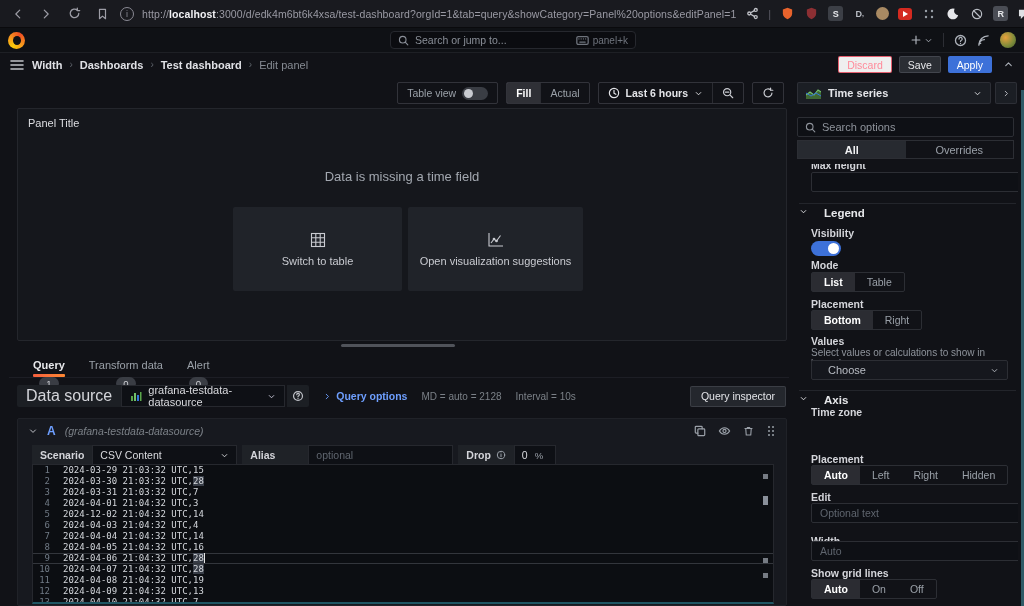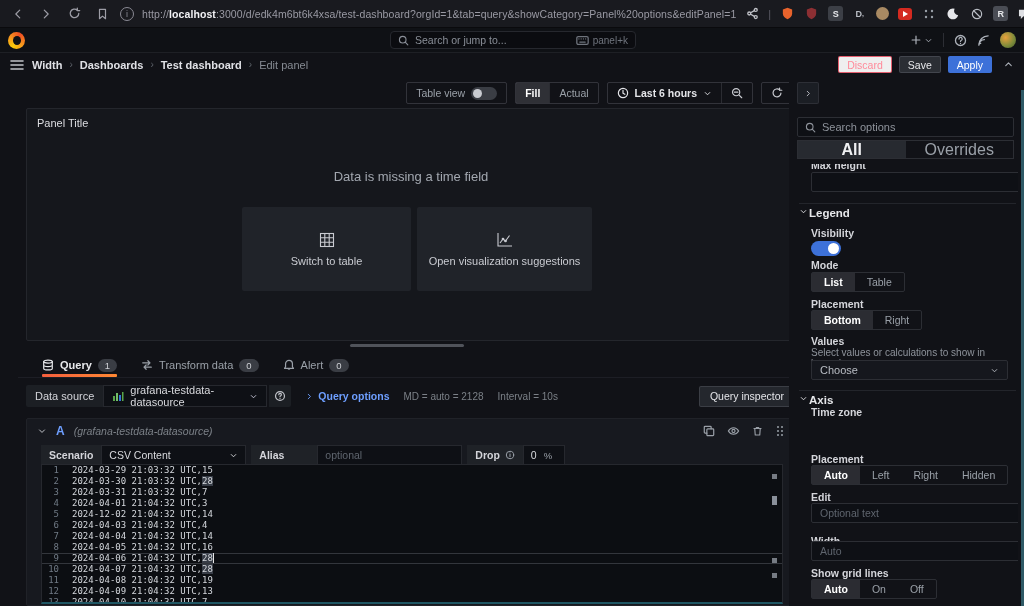--- a/index.html
+++ b/index.html
@@ -39,21 +39,21 @@
   .crumb.muted { color:#868b93; font-weight:400; }
   .crumb-sep { color:#5c6168; font-size:10px; }
   .crumb-actions { margin-left:auto; display:flex; align-items:center; gap:7px; }
   .btn { height:17px; padding:0 8px; border-radius:2px; font-size:10.5px; display:flex; align-items:center; border:1px solid transparent; }
   .btn-discard { border-color:rgba(224,47,68,.75); color:#ff8a9a; }
   .btn-save { background:#2b2e34; border-color:rgba(204,204,220,.15); color:#e8e9ec; }
   .btn-apply { background:#3d71d9; color:#fff; }
   .collapse-up { color:#adb2ba; margin-left:4px; }
 
   
-  .main-left { position:absolute; top:76px; left:18px; width:788px; bottom:0; border-right:1px solid #1f2126; }
+  .main-left { position:absolute; top:76px; left:9px; width:788px; bottom:0; border-right:1px solid #1f2126; }
   .sidebar { position:absolute; top:76px; left:789px; right:0; bottom:0; background:#111217; }
 
   
   .panel-toolbar { position:absolute; top:6px; right:12px; display:flex; gap:8px; height:22px; }
   .tb-box { border:1px solid rgba(204,204,220,.18); border-radius:2px; display:flex; align-items:center; height:22px; color:#c9cbd1; font-size:10.5px; }
   .tb-box .seg { padding:0 9px; height:100%; display:flex; align-items:center; gap:6px; }
   .seg.sel { background:rgba(204,204,220,.16); color:#fff; font-weight:700; }
   .seg.dim { color:#9aa0a8; }
   .mini-toggle { width:26px; height:13px; border-radius:7px; background:#3a3d44; position:relative; }
   .mini-toggle .knob { position:absolute; left:2px; top:2px; width:9px; height:9px; border-radius:50%; background:#c9cbd1; }
@@ -65,28 +65,28 @@
   .panel-msg { position:absolute; top:60px; left:0; right:0; text-align:center; font-size:13px; color:#a3a8b0; }
   .pcard { position:absolute; top:98px; height:84px; background:#202329; border-radius:2px; display:flex; flex-direction:column; align-items:center; justify-content:center; gap:7px; color:#c9cbd1; font-size:11px; }
   .pcard.c1 { left:215px; width:169px; }
   .pcard.c2 { left:390px; width:175px; }
 
   
   .splitter { position:absolute; top:268px; left:332px; width:114px; height:3px; border-radius:2px; background:#50535a; }
 
   
   .qtabs { position:absolute; top:277px; left:0; right:0; height:25px; display:flex; align-items:center; gap:24px; padding:0 0 0 24px; border-bottom:1px solid rgba(204,204,220,.07); }
-  .qtab { display:flex; align-items:center; gap:6px; height:100%; color:#9aa0a8; font-size:11px; position:relative; }
+  .qtab { display:flex; align-items:center; gap:6px; height:100%; color:#9aa0a8; font-size:11px; position:relative;flex-direction:column; }
   .qtab.active { color:#e8e9ec; font-weight:600; }
   .qtab.active::after { content:""; position:absolute; left:0; right:0; bottom:0; height:3px; background:linear-gradient(90deg,#f55f3e,#ff8833); border-radius:1px; }
   .pill { background:#3a3d44; color:#cfd1d6; border-radius:8px; font-size:9.5px; padding:1px 7px; font-weight:400; }
 
   
   .ds-row { position:absolute; top:308px; left:8px; right:10px; height:24px; display:flex; align-items:center; }
-  .ds-label { background:#1c1f24; height:22px; display:flex; align-items:center; padding:0 9px; font-size:11px; color:#d4d5da; border-radius:2px 0 0 2px; }
+  .ds-label { background:#1c1f24; height:22px; display:flex; align-items:center; padding:0 9px; font-size:16px; color:#d4d5da; border-radius:2px 0 0 2px; }
   .ds-select { background:#0e1015; border:1px solid #26282e; height:22px; width:164px; display:flex; align-items:center; gap:6px; padding:0 8px; }
   .ds-help { background:#1c1f24; width:22px; height:22px; display:flex; align-items:center; justify-content:center; margin-left:2px; border-radius:0 2px 2px 0; color:#c0c2c8; }
   .qo-link { display:flex; align-items:center; gap:4px; color:#6e9fff; font-weight:600; margin-left:14px; font-size:10.5px; }
   .qo-meta { color:#7b8087; font-size:10px; margin-left:14px; }
   .inspector-btn { margin-left:auto; background:#24272d; border:1px solid rgba(204,204,220,.14); border-radius:2px; height:21px; display:flex; align-items:center; padding:0 10px; color:#e4e5e9; font-size:10.5px; }
 
   
   .query-card { position:absolute; top:342px; left:8px; width:770px; bottom:0; background:#17191f; border:1px solid #202228; border-radius:2px; }
   .qc-head { height:24px; display:flex; align-items:center; gap:9px; padding:0 10px; }
   .qc-head .refid { color:#6e9fff; font-weight:700; font-size:12px; }
@@ -110,33 +110,33 @@
   .code-line.cursor .caret { display:inline-block; }
   .oruler { position:absolute; right:5px; top:0; width:5px; }
   .omark { position:absolute; width:5px; height:5px; background:#767b83; right:0; }
 
   
   .viz-row { position:absolute; top:6px; left:8px; right:7px; height:22px; display:flex; gap:4px; }
   .viz-select { flex:1; background:#1b1e24; border:1px solid rgba(204,204,220,.1); border-radius:2px; display:flex; align-items:center; gap:7px; padding:0 8px; color:#e4e5e9; font-weight:600; font-size:11px; }
   .viz-expand { width:22px; background:#1b1e24; border:1px solid rgba(204,204,220,.1); border-radius:2px; display:flex; align-items:center; justify-content:center; color:#c0c2c8; }
   .opt-search { position:absolute; top:41px; left:8px; right:10px; height:20px; background:#0e1015; border:1px solid #2c2e34; border-radius:2px; display:flex; align-items:center; gap:6px; padding:0 7px; color:#8e939b; }
   .opt-tabs { position:absolute; top:64px; left:8px; right:10px; height:19px; display:flex; border:1px solid #2c2e34; }
-  .opt-tab { flex:1; display:flex; align-items:center; justify-content:center; font-size:16px; color:#9aa0a8; }
+  .opt-tab { flex:1; display:flex; align-items:center; justify-content:center; font-size:11px; color:#9aa0a8; }
   .opt-tab.sel { background:#272a30; color:#f0f1f3; font-weight:600; }
 
   .opt-scroll { position:absolute; top:88px; left:10px; right:6px; bottom:0; overflow:hidden; }
   .abs { position:absolute; left:12px; right:10px; }
   .f-label { font-size:10.5px; font-weight:700; color:#d4d5da; }
   .f-desc { font-size:10px; color:#8e939b; }
   .ginput { height:20px; width:100%; background:#0e1015; border:1px solid #2c2e34; border-radius:2px; color:#ccccdc; font-size:10.5px; padding:0 8px; font-family:"Liberation Sans",sans-serif; }
   .ginput::placeholder { color:#5f656e; }
   .gselect { height:20px; background:#15171d; border:1px solid #2c2e34; border-radius:2px; display:flex; align-items:center; padding:0 8px; color:#b9bdc4; font-size:11px; }
-  .gselect .cv { flex:1; }
+  .gselect .cv { flex:1;margin-left:8px; }
   .sec-divider { position:absolute; left:0; right:2px; border-top:1px solid #23252b; }
-  .sec-header { position:absolute; left:0; display:flex; gap:1px; font-size:11.5px; font-weight:700; color:#e6e7ea; }
+  .sec-header { position:absolute; left:0; display:flex; gap:16px; font-size:11.5px; font-weight:700; color:#e6e7ea; }
   .rgroup { position:absolute; left:12px; display:inline-flex; height:20px; border:1px solid #2c2e34; border-radius:2px; overflow:hidden; }
   .ritem { padding:0 12px; display:flex; align-items:center; color:#9aa0a8; font-size:10.5px; }
   .ritem.sel { background:rgba(204,204,220,.14); color:#fff; font-weight:700; }
   .toggle { width:30px; height:15px; border-radius:8px; background:#3d71d9; position:relative; }
   .toggle .knob { position:absolute; right:2px; top:2px; width:11px; height:11px; border-radius:50%; background:#fff; }
   .plus-btn { width:20px; height:20px; display:flex; align-items:center; justify-content:center; color:#c9cbd1; }
   .sb-thumb { position:absolute; right:0; top:14px; bottom:0; width:3px; background:#2f5a66; }
 </style>
 </head>
 <body>
@@ -517,20 +517,31 @@
         <div class="omark" style="top:31px;height:9px;background:#8a909a"></div>
         <div class="omark" style="top:93px"></div>
         <div class="omark" style="top:108px"></div>
       </div>
     </div>
   </div>
 </div>
 
 <div class="sidebar">
   <div class="viz-row">
+    <div class="viz-select">
+      <svg width="15" height="11" viewBox="0 0 15 11">
+          <polygon points="0,11 0,7 4,4 8,7 12,2 15,4 15,11" fill="#3f6833"></polygon>
+          <polyline points="0,7 4,4 8,7 12,2 15,4" fill="none" stroke="#73bf69" stroke-width="1.2"></polyline>
+          <polyline points="0,5 5,8 10,5 15,8" fill="none" stroke="#3274d9" stroke-width="1"></polyline>
+        </svg>
+      <span style="flex:1">Time series</span>
+      <svg class="ic" width="9" height="9" viewBox="0 0 14 14">
+          <path d="M3.5 5.5 7 9l3.5-3.5"></path>
+        </svg>
+    </div>
     <div class="viz-expand">
         <svg class="ic" width="9" height="9" viewBox="0 0 14 14">
           <path d="M5 3.5 8.5 7 5 10.5"></path>
         </svg>
       </div>
   </div>
 
   <div class="opt-search">
     <svg class="ic" width="11" height="11" viewBox="0 0 14 14">
         <circle cx="6" cy="6" r="4.2"></circle>

